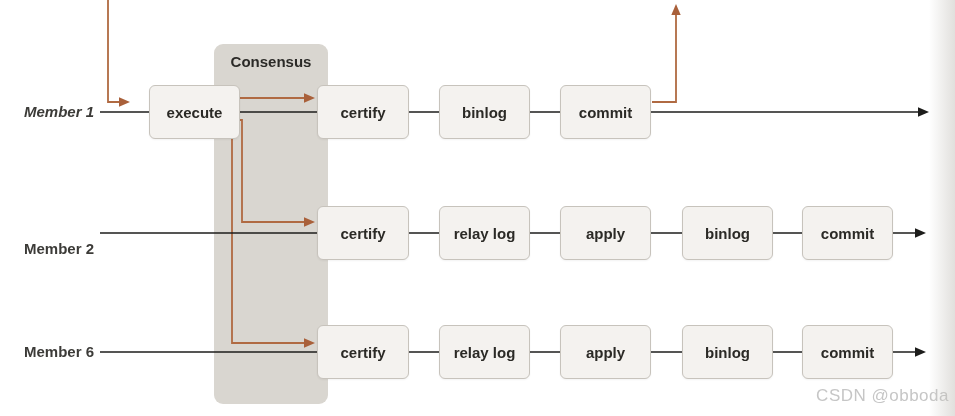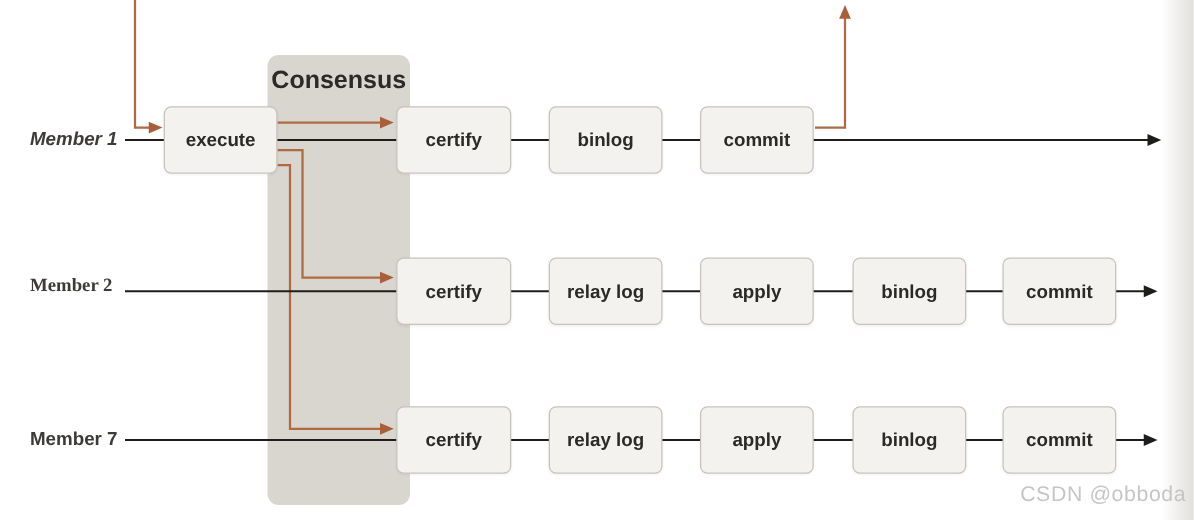--- a/index.html
+++ b/index.html
@@ -18,21 +18,21 @@
     position:absolute;
     left:214px; top:44px;
     width:114px; height:360px;
     background:#d9d6d0;
     border-radius:9px;
     z-index:1;
   }
   .consensus-label{
     margin-top:9px;
     text-align:center;
-    font-size:20px;
+    font-size:15px;
     font-weight:700;
     color:#2b2a27;
   }
   svg.flow-lines{
     position:absolute;
     left:0; top:0;
     z-index:2;
   }
   .box{
     position:absolute;
@@ -114,24 +114,24 @@
       <path d="M100,352 H916"></path>
     </g>
     <g fill="#1d1d1b" stroke="none">
       <polygon points="929,112 918,107.2 918,116.8"></polygon>
       <polygon points="926,233 915,228.2 915,237.8"></polygon>
       <polygon points="926,352 915,347.2 915,356.8"></polygon>
     </g>
   </svg>
 
   <div class="member-label" style="top:103px;font-style:italic;">Member 1</div>
-  <div class="member-label" style="top:220px;font-family:Liberation Serif, serif;">Member 2</div>
-  <div class="member-label" style="top:343px;">Member 7</div>
+  <div class="member-label" style="top:240px;">Member 2</div>
+  <div class="member-label" style="top:343px;">Member 6</div>
 
-  <div class="box" style="left:131px; top:85px;text-align:right;">execute</div>
+  <div class="box" style="left:149px; top:85px;text-align:right;">execute</div>
   <div class="box c2" style="left:317px; top:85px;">certify</div>
   <div class="box" style="left:439px; top:85px;">binlog</div>
   <div class="box" style="left:560px; top:85px;">commit</div>
 
   <div class="box c2" style="left:317px; top:206px;">certify</div>
   <div class="box" style="left:439px; top:206px;">relay log</div>
   <div class="box" style="left:560px; top:206px;">apply</div>
   <div class="box" style="left:682px; top:206px;">binlog</div>
   <div class="box" style="left:802px; top:206px;">commit</div>
 

